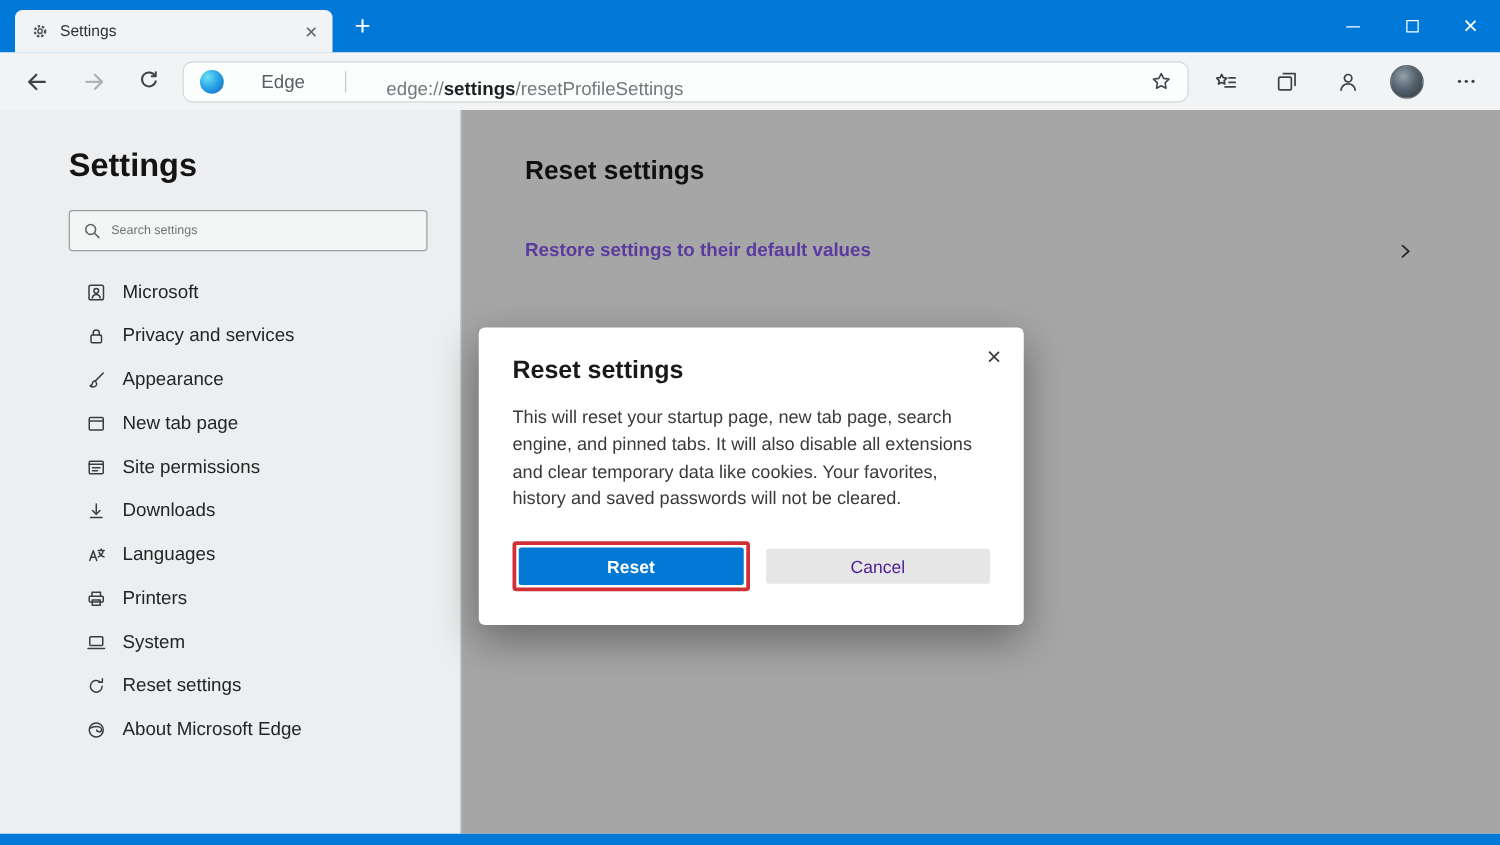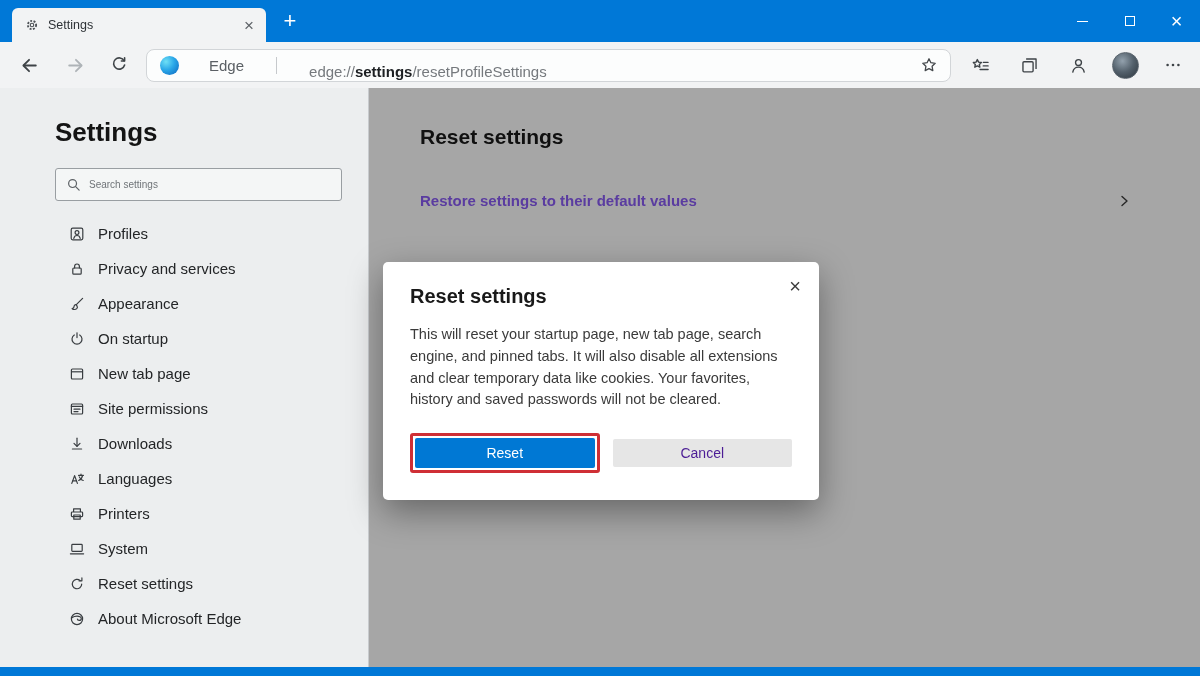--- a/index.html
+++ b/index.html
@@ -104,21 +104,21 @@
   .dialog-close {
     position:absolute; top:11px; right:13px; font-size:20px; line-height:1;
     color:#3c3c3c; cursor:pointer; padding:3px 5px; font-weight:300;
   }
   .dialog-body { margin-top:16px; font-size:14.5px; line-height:1.5; color:#3a3a3a; }
   .dialog-buttons { display:flex; gap:13px; margin-top:22px; align-items:center; }
   .reset-ring { flex:1; border:3px solid #cf2f35; border-radius:3px; padding:2px; }
   .btn { font-family:"Liberation Sans", sans-serif; cursor:pointer; }
   .btn-reset {
     width:100%; height:30px; background:#0078d4; color:#fff;
-    font-size:14px; font-weight:400; border:none; border-radius:2px;
+    font-size:14px; font-weight:700; border:none; border-radius:2px;
   }
   .btn-cancel {
     flex:1; height:28px; background:#e6e6e6; color:#4c1d95;
     font-size:14px; border:none; border-radius:2px;
   }
 
   .bottom-strip { position:absolute; left:0; right:0; bottom:0; height:9px; background:#0078d7; }
 </style>
 </head>
 <body>
@@ -227,21 +227,21 @@
     <div class="nav">
 
       <div class="nav-item">
         <span class="nav-icon">
           <svg width="16" height="16" viewBox="0 0 16 16" fill="none" stroke="currentColor" stroke-width="1.2" stroke-linecap="round" stroke-linejoin="round">
             <rect x="2.2" y="2.2" width="11.6" height="11.6" rx="1.5"></rect>
               <circle cx="8" cy="6.6" r="1.9"></circle>
               <path d="M4.8 12.4c.4-1.9 1.7-2.9 3.2-2.9s2.8 1 3.2 2.9"></path>
           </svg>
         </span>
-        <span class="nav-label">Profiles</span>
+        <span class="nav-label">Microsoft</span>
       </div>
 
       <div class="nav-item">
         <span class="nav-icon">
           <svg width="16" height="16" viewBox="0 0 16 16" fill="none" stroke="currentColor" stroke-width="1.2" stroke-linecap="round" stroke-linejoin="round">
             <rect x="3.8" y="7" width="8.4" height="6.2" rx="1"></rect>
               <path d="M5.6 7V5.4a2.4 2.4 0 0 1 4.8 0V7"></path>
           </svg>
         </span>
         <span class="nav-label">Privacy and services</span>
@@ -250,29 +250,20 @@
       <div class="nav-item">
         <span class="nav-icon">
           <svg width="16" height="16" viewBox="0 0 16 16" fill="none" stroke="currentColor" stroke-width="1.2" stroke-linecap="round" stroke-linejoin="round">
             <path d="M13.6 2.4l-6.3 6.3"></path>
             <path d="M7.6 9.2c-.5-.5-1.4-.5-2 0-.8.8-.4 1.9-1.2 2.7-.5.5-1.3.6-1.3.6s.9 1 2.3 1c1 0 1.8-.3 2.4-.9.7-.7.7-1.8.2-2.4z"></path>
           </svg>
         </span>
         <span class="nav-label">Appearance</span>
       </div>
 
-      <div class="nav-item">
-        <span class="nav-icon">
-          <svg width="16" height="16" viewBox="0 0 16 16" fill="none" stroke="currentColor" stroke-width="1.2" stroke-linecap="round">
-            <path d="M5.3 4a5 5 0 1 0 5.4 0"></path>
-              <path d="M8 1.8v4.8"></path>
-          </svg>
-        </span>
-        <span class="nav-label">On startup</span>
-      </div>
 
       <div class="nav-item">
         <span class="nav-icon">
           <svg width="16" height="16" viewBox="0 0 16 16" fill="none" stroke="currentColor" stroke-width="1.2" stroke-linejoin="round">
             <rect x="2.4" y="3" width="11.2" height="10" rx="1"></rect>
               <path d="M2.4 5.8h11.2"></path>
           </svg>
         </span>
         <span class="nav-label">New tab page</span>
       </div>

